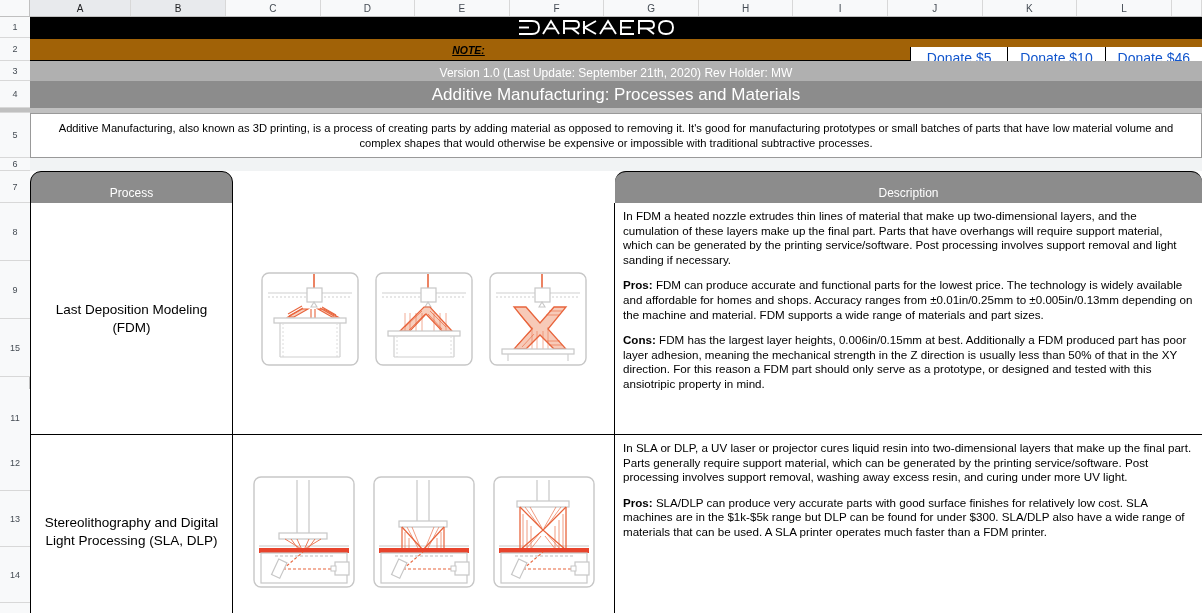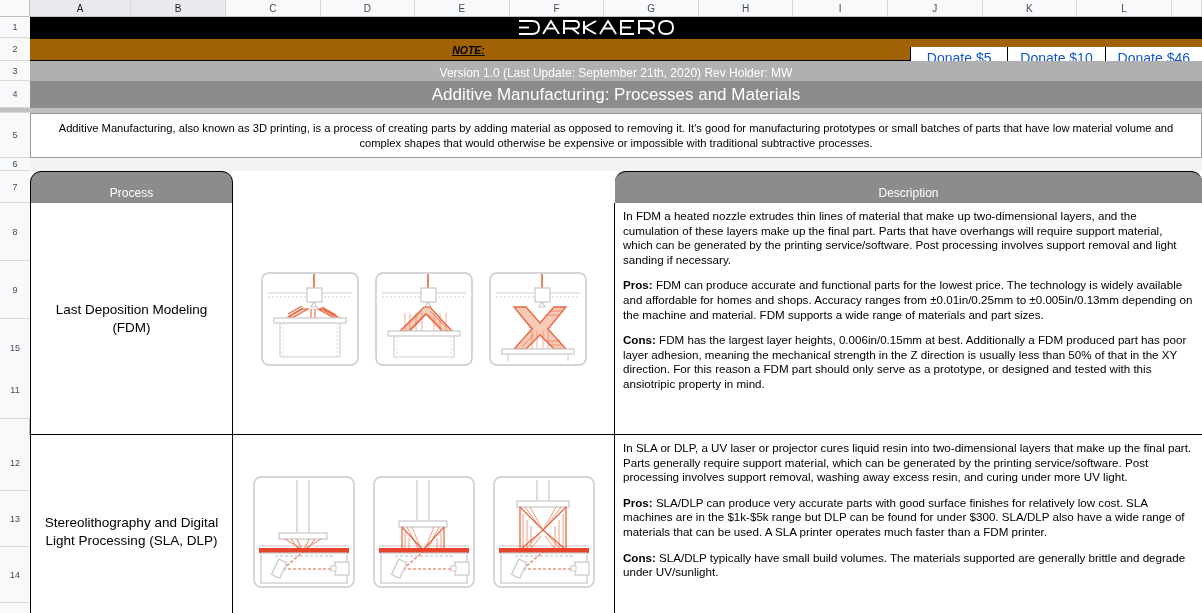--- a/index.html
+++ b/index.html
@@ -134,21 +134,21 @@
     <div class="rownum" style="top:21px;height:23px">2</div>
     <div class="rownum" style="top:44px;height:20px">3</div>
     <div class="rownum" style="top:64px;height:27px">4</div>
     <div class="rownum wide" style="top:91px;height:5px"></div>
     <div class="rownum" style="top:96px;height:45px">5</div>
     <div class="rownum" style="top:141px;height:13px">6</div>
     <div class="rownum" style="top:154px;height:32px">7</div>
     <div class="rownum" style="top:186px;height:58px">8</div>
     <div class="rownum" style="top:244px;height:58px">9</div>
     <div class="rownum" style="top:302px;height:58px">15</div>
-    <div class="rownum" style="top:344px;height:58px">11</div>
+    <div class="rownum" style="top:372px;height:58px">11</div>
     <div class="rownum" style="top:418px;height:56px">12</div>
     <div class="rownum" style="top:474px;height:56px">13</div>
     <div class="rownum" style="top:530px;height:56px">14</div>
     <div class="rownum" style="top:586px;height:28px">15</div>
   </div>
 
   <div class="grid">
 
     <div class="cell r1">
       <div class="logo">
@@ -413,17 +413,16 @@
         </g>
         <rect x="26" y="88" width="9" height="17" transform="rotate(25 30 96)" fill="#ffffff" stroke="#c7c7c7" stroke-width="1.2"></rect>
         <rect x="86" y="90" width="14" height="13" fill="#ffffff" stroke="#c7c7c7" stroke-width="1.2"></rect>
         <rect x="82" y="94" width="5" height="5" fill="#ffffff" stroke="#c7c7c7" stroke-width="1"></rect>
       </svg>
     </div>
 
     <div class="cell bodycell desc row-sla">
       <p>In SLA or DLP, a UV laser or projector cures liquid resin into two-dimensional layers that make up the final part. Parts generally require support material, which can be generated by the printing service/software. Post processing involves support removal, washing away excess resin, and curing under more UV light.</p>
       <p><b>Pros:</b> <span>SLA/DLP can produce very accurate parts with good surface finishes for relatively low cost. SLA machines are in the $1k-$5k range but DLP can be found for under $300. SLA/DLP also have a wide range of materials that can be used. A SLA printer operates much faster than a FDM printer.</span></p>
-      <p><b>Cons:</b> <span>SLA/DLP typically have small build volumes. The materials supported are generally brittle and degrade under UV/sunlight.</span></p>
     </div>
 
   </div>
 </div>
 
 </body></html>

